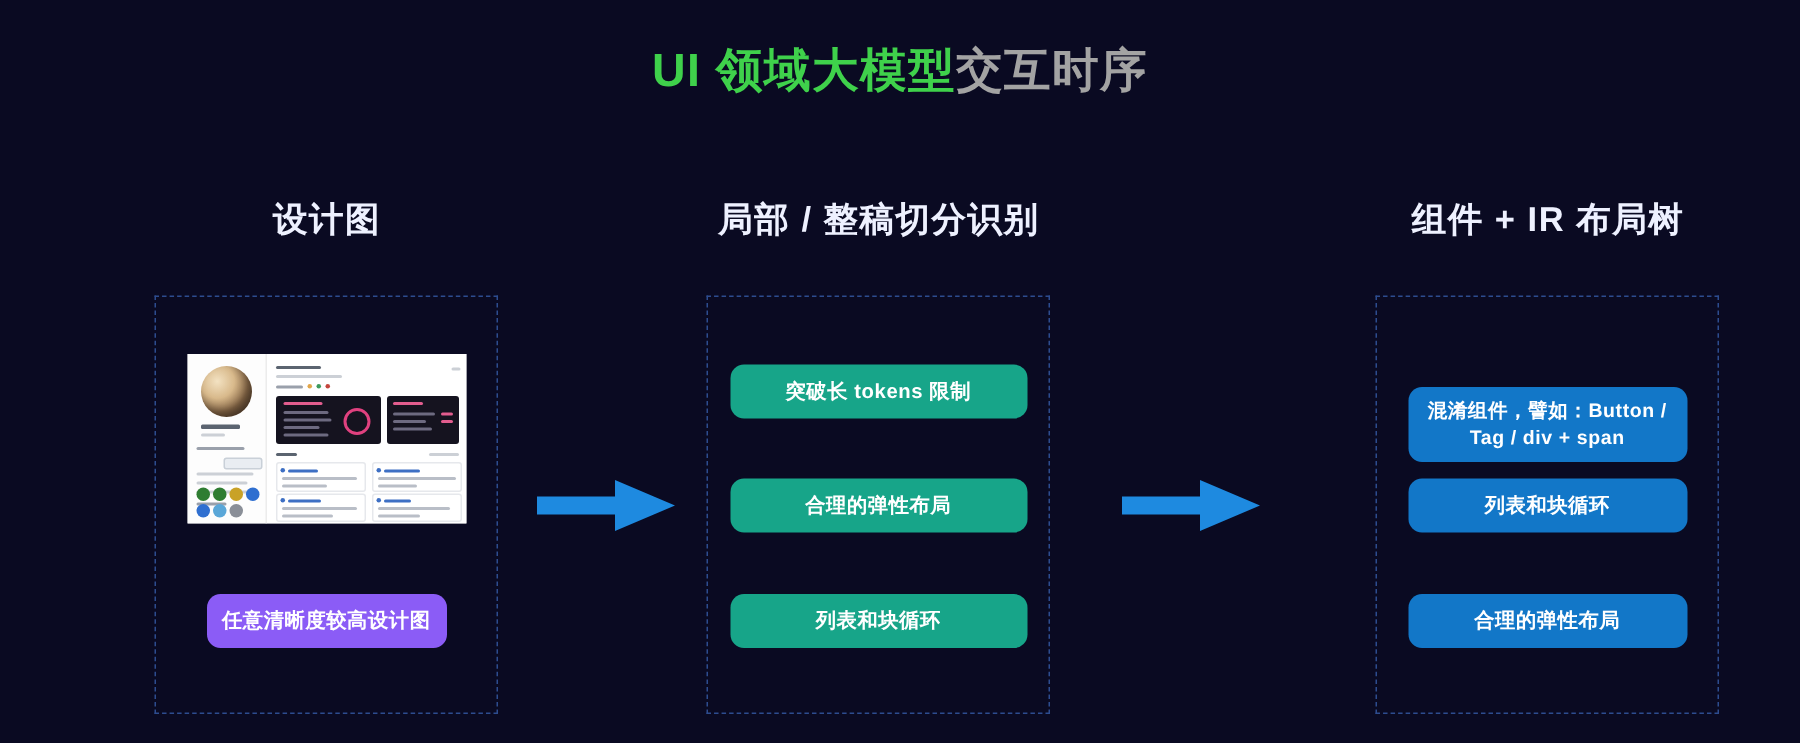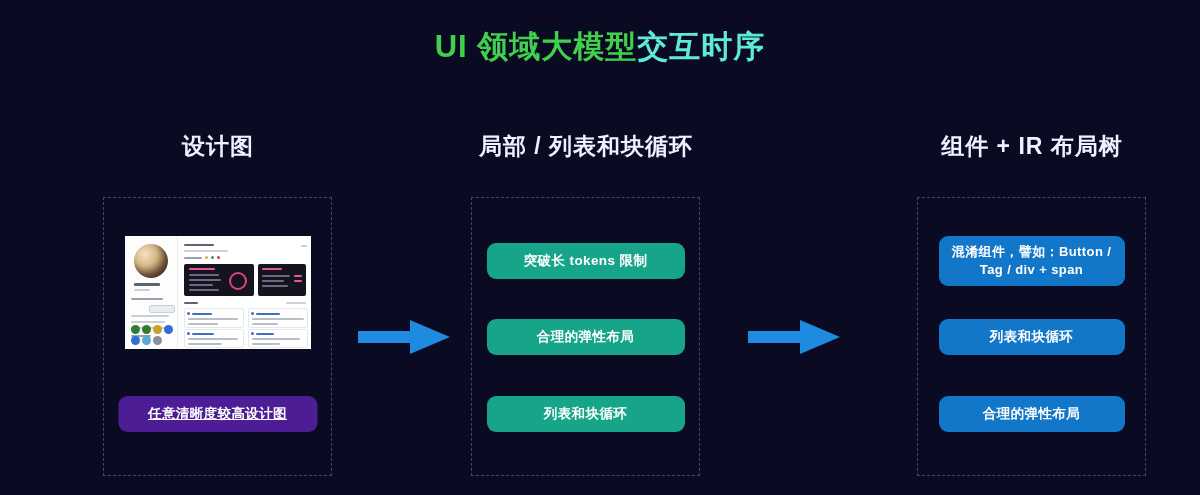--- a/index.html
+++ b/index.html
@@ -22,21 +22,21 @@
     top: 26px;
     left: 0;
     width: 1200px;
     text-align: center;
     font-size: 31px;
     font-weight: bold;
     letter-spacing: 1px;
     white-space: nowrap;
   }
   .title-accent { color: #3fd14b; }
-  .title-plain  { color: #5eead4; }
+  .title-plain  { color: #a3a3a3; }
 
   
   .columns {
     position: absolute;
     top: 0; left: 0;
     width: 1200px;
     height: 495px;
   }
   .column {
     position: absolute;
@@ -84,22 +84,22 @@
     font-weight: bold;
     letter-spacing: 0.4px;
     display: flex;
     align-items: center;
     justify-content: center;
     line-height: 1.35;
     white-space: nowrap;
   }
   .pill-teal { background: #17a589; width: 198px; height: 36px; }
   .pill-blue { background: #1277c8; width: 186px; height: 36px; }
-  .pill-blue-tall { height: 50px; white-space: normal; padding: 0 10px; font-size: 13px; }
-  .pill-pink { background: #4c1d95; width: 199px; height: 36px; color: #ffffff; text-decoration: underline; }
+  .pill-blue-tall { height: 50px; white-space: normal; padding: 0 10px; font-size: 13px; margin-top: 22px; }
+  .pill-pink { background: #8b5cf6; width: 160px; height: 36px; color: #ffffff; }
 
   .row-1 { top: 45px; }
   .row-2 { top: 121px; }
   .row-3 { top: 198px; }
   .row-1-tall { top: 38px; }
   .pill-pink-pos { top: 198px; }
 
   
   .arrow {
     position: absolute;
@@ -305,21 +305,21 @@
             <div class="cl" style="left:3px; top:13px; width:28px;"></div>
           </div>
         </div>
       </div>
 
       <div class="pill pill-pink pill-pink-pos">任意清晰度较高设计图</div>
     </div>
   </div>
 
   <div class="column col-mid">
-    <div class="col-header">局部 / 列表和块循环</div>
+    <div class="col-header">局部 / 整稿切分识别</div>
     <div class="col-box">
       <div class="pill pill-teal row-1">突破长 tokens 限制</div>
       <div class="pill pill-teal row-2">合理的弹性布局</div>
       <div class="pill pill-teal row-3">列表和块循环</div>
     </div>
   </div>
 
   <div class="column col-right">
     <div class="col-header">组件 + IR 布局树</div>
     <div class="col-box">

